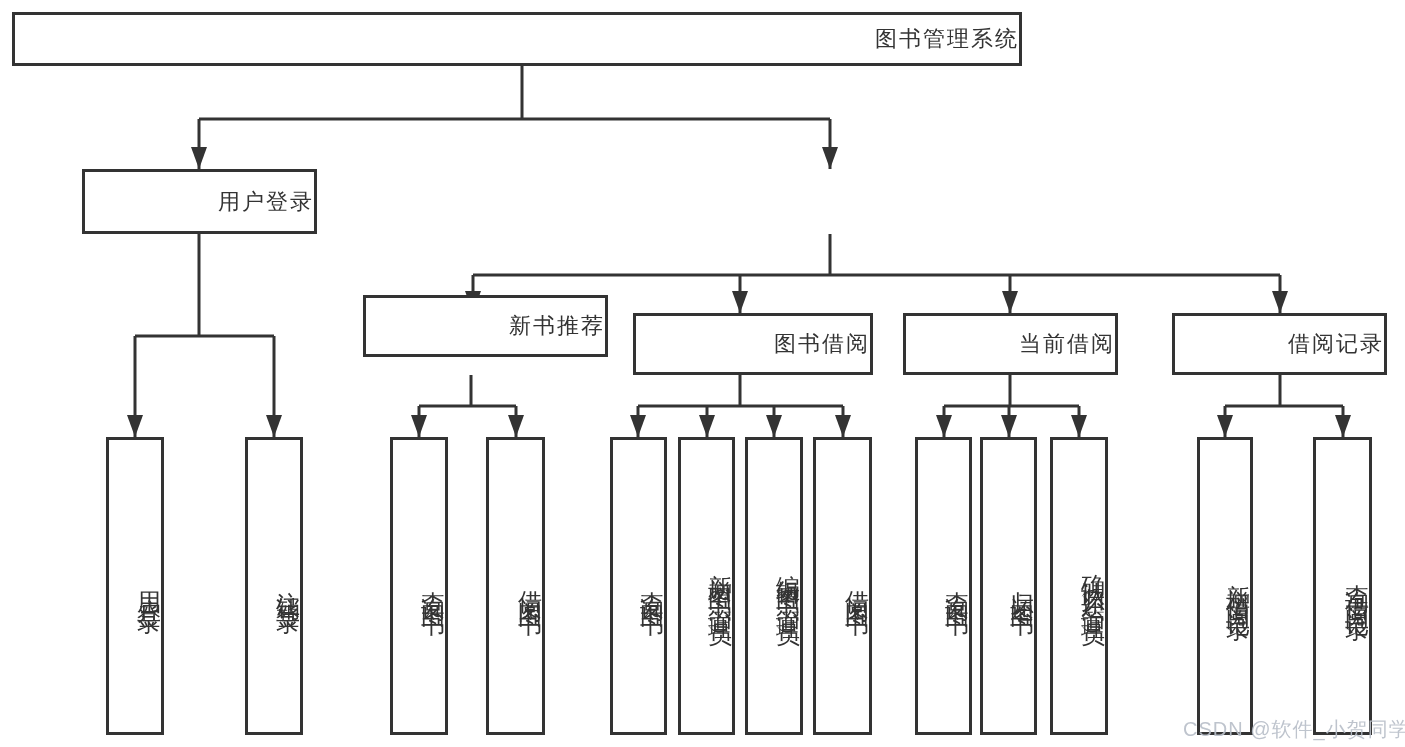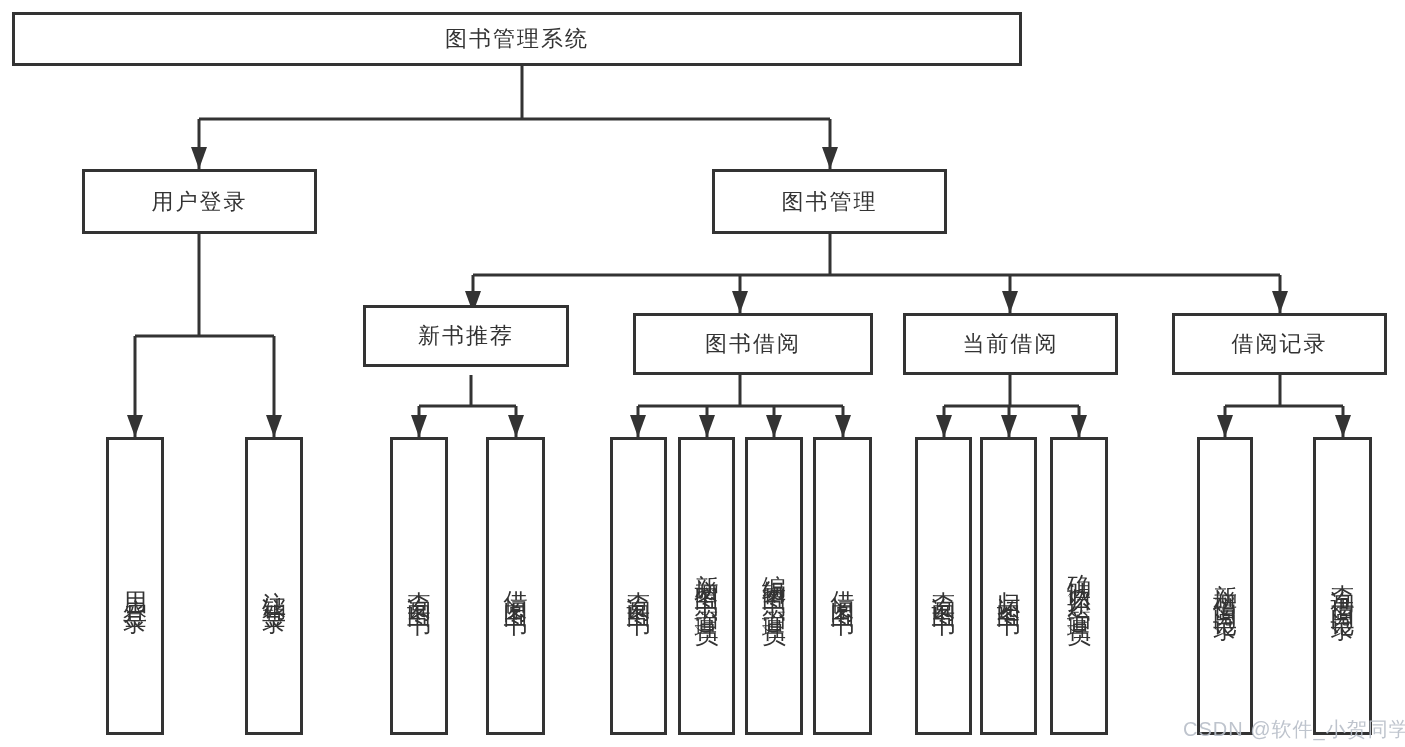--- a/index.html
+++ b/index.html
@@ -13,21 +13,21 @@
   #wires{position:absolute;left:0;top:0;z-index:0;}
   #wires .ln{stroke:#333333;stroke-width:3;fill:none;}
   #wires .ar{stroke:#333333;stroke-width:3;}
   .box{
     position:absolute;
     box-sizing:border-box;
     border:3px solid #333333;
     background:#ffffff;
     display:flex;
     align-items:center;
-    justify-content:center;
+    justify-content:flex-end;
     z-index:1;
     color:#333333;
   }
   .box.h span{
     font-size:22px;
     letter-spacing:2px;
     white-space:nowrap;
   }
   .box.v span{
     writing-mode:vertical-rl;
@@ -89,25 +89,22 @@
     <line class="ar" x1="1343" y1="406" x2="1343" y2="437" marker-end="url(#ah)"></line>
   </svg>
 
   <div class="box h root" style="left:12px;top:12px;width:1010px;height:54px">
     <span>图书管理系统</span>
   </div>
 
   <div class="box h" style="left:82px;top:169px;width:235px;height:65px">
     <span>用户登录</span>
   </div>
-  <div class="box h" style="left:712px;top:169px;width:235px;height:65px">
-    <span>图书管理</span>
-  </div>
 
-  <div class="box h" style="left:363px;top:305px;width:206px;height:62px">
+  <div class="box h" style="left:363px;top:295px;width:245px;height:62px">
     <span>新书推荐</span>
   </div>
   <div class="box h" style="left:633px;top:313px;width:240px;height:62px">
     <span>图书借阅</span>
   </div>
   <div class="box h" style="left:903px;top:313px;width:215px;height:62px">
     <span>当前借阅</span>
   </div>
   <div class="box h" style="left:1172px;top:313px;width:215px;height:62px">
     <span>借阅记录</span>

